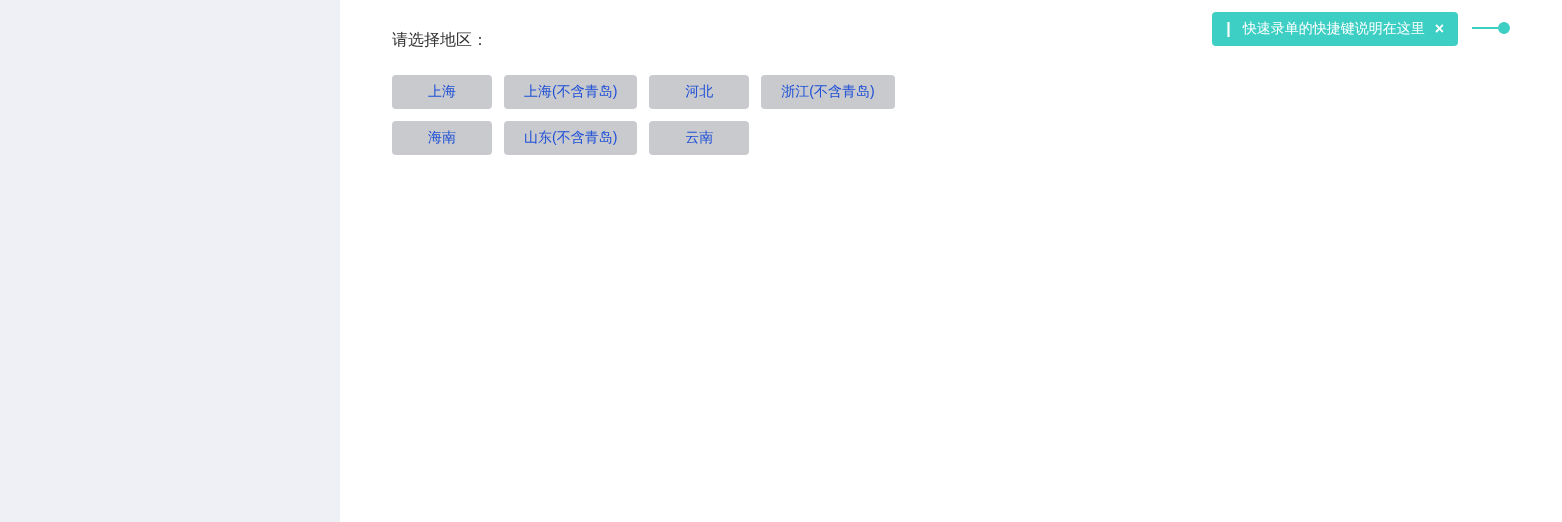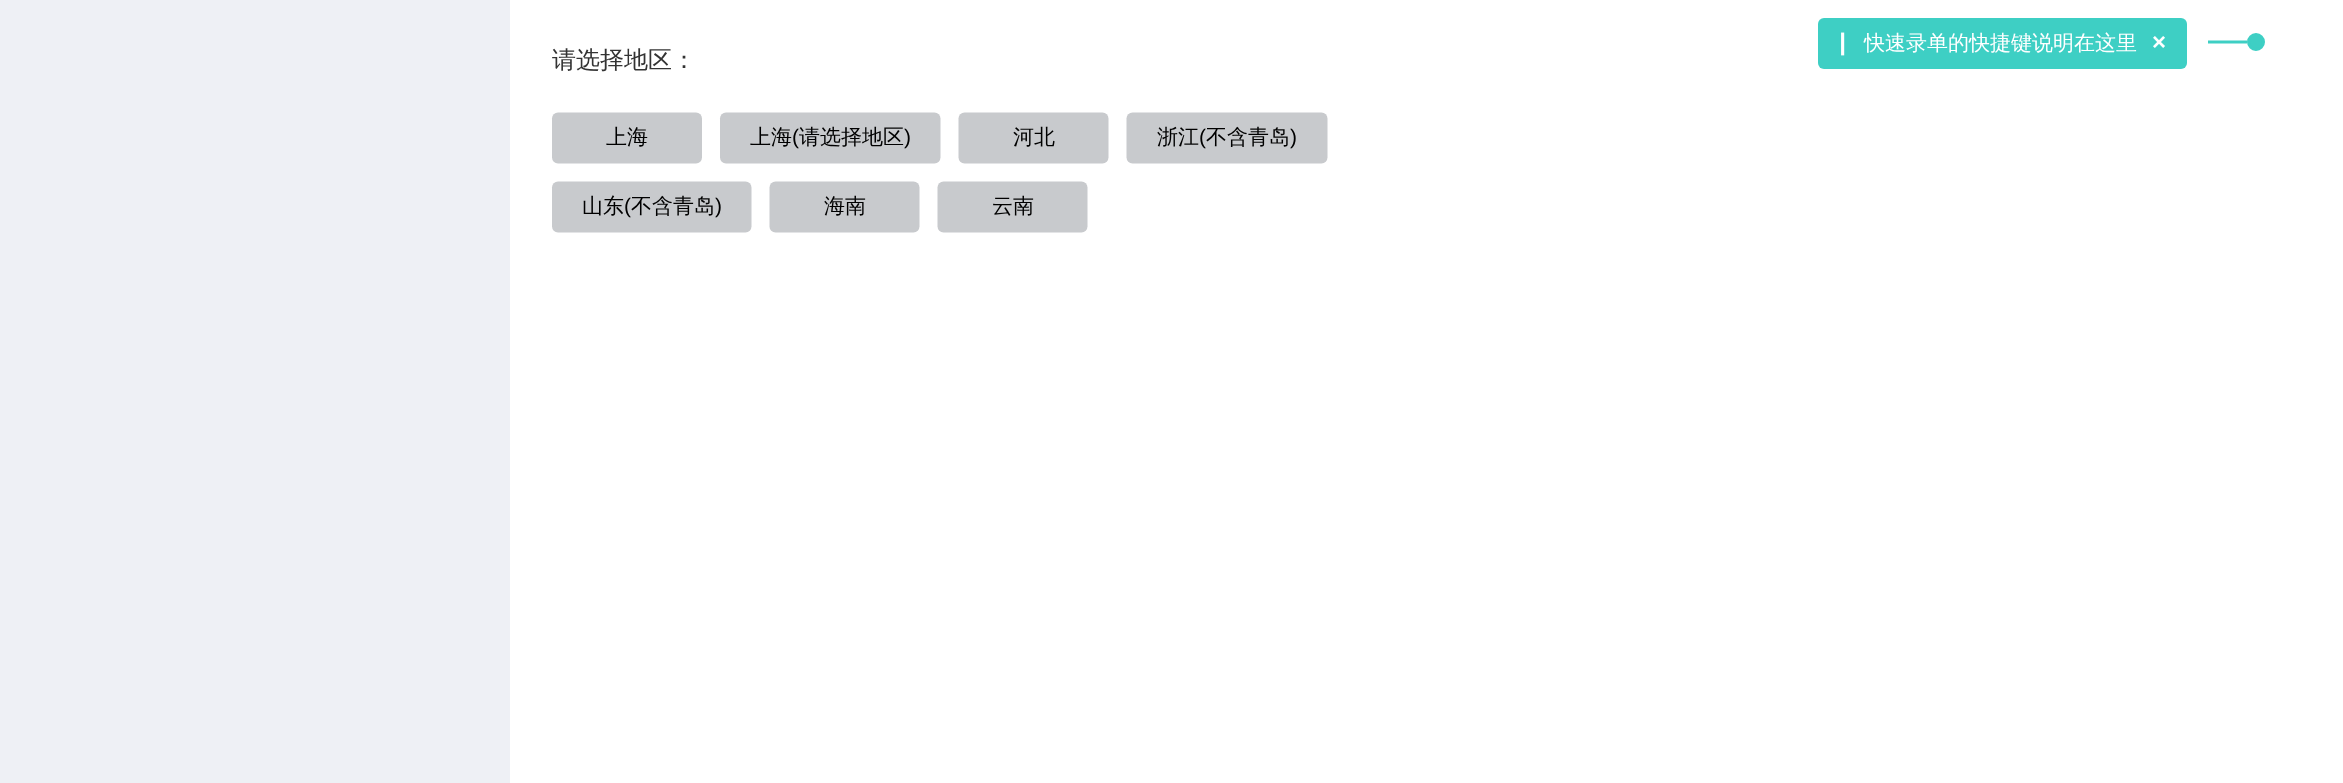--- a/index.html
+++ b/index.html
@@ -26,40 +26,40 @@
       background: #eef0f5;
     }
 
     .main-content {
       position: absolute;
       left: 340px;
       top: 0;
       right: 0;
       bottom: 0;
       background: #fff;
-      padding: 30px 28px;
+      padding: 30px 52px;
     }
 
     .page-title {
       font-size: 16px;
       color: #333;
       margin-bottom: 24px;
       font-weight: normal;
     }
 
     .region-buttons-row {
       display: flex;
       flex-wrap: wrap;
       gap: 12px;
       margin-bottom: 12px;
     }
 
     .region-btn {
       background: #c8cacd;
-      color: #000000;
+      color: #1d4ed8;
       border: none;
       border-radius: 4px;
       padding: 8px 20px;
       font-size: 14px;
       cursor: pointer;
       min-width: 100px;
       text-align: center;
       white-space: nowrap;
     }
 
@@ -120,27 +120,27 @@
 <body>
 
 <div class="left-sidebar"></div>
 
 <div class="main-content">
 
   <div class="page-title">请选择地区：</div>
 
   <div class="region-buttons-row" id="row1-container">
       <button class="region-btn">上海</button>
-      <button class="region-btn">上海(请选择地区)</button>
+      <button class="region-btn">上海(不含青岛)</button>
       <button class="region-btn">河北</button>
       <button class="region-btn">浙江(不含青岛)</button>
     </div>
   <div class="region-buttons-row" id="row2-container">
+      <button class="region-btn">海南</button>
       <button class="region-btn">山东(不含青岛)</button>
-      <button class="region-btn">海南</button>
       <button class="region-btn">云南</button>
     </div>
 
 </div>
 
 <div class="tooltip-banner">
   <span>快速录单的快捷键说明在这里</span>
   <span class="tooltip-close">×</span>
 </div>
 <div class="tooltip-line"></div>

